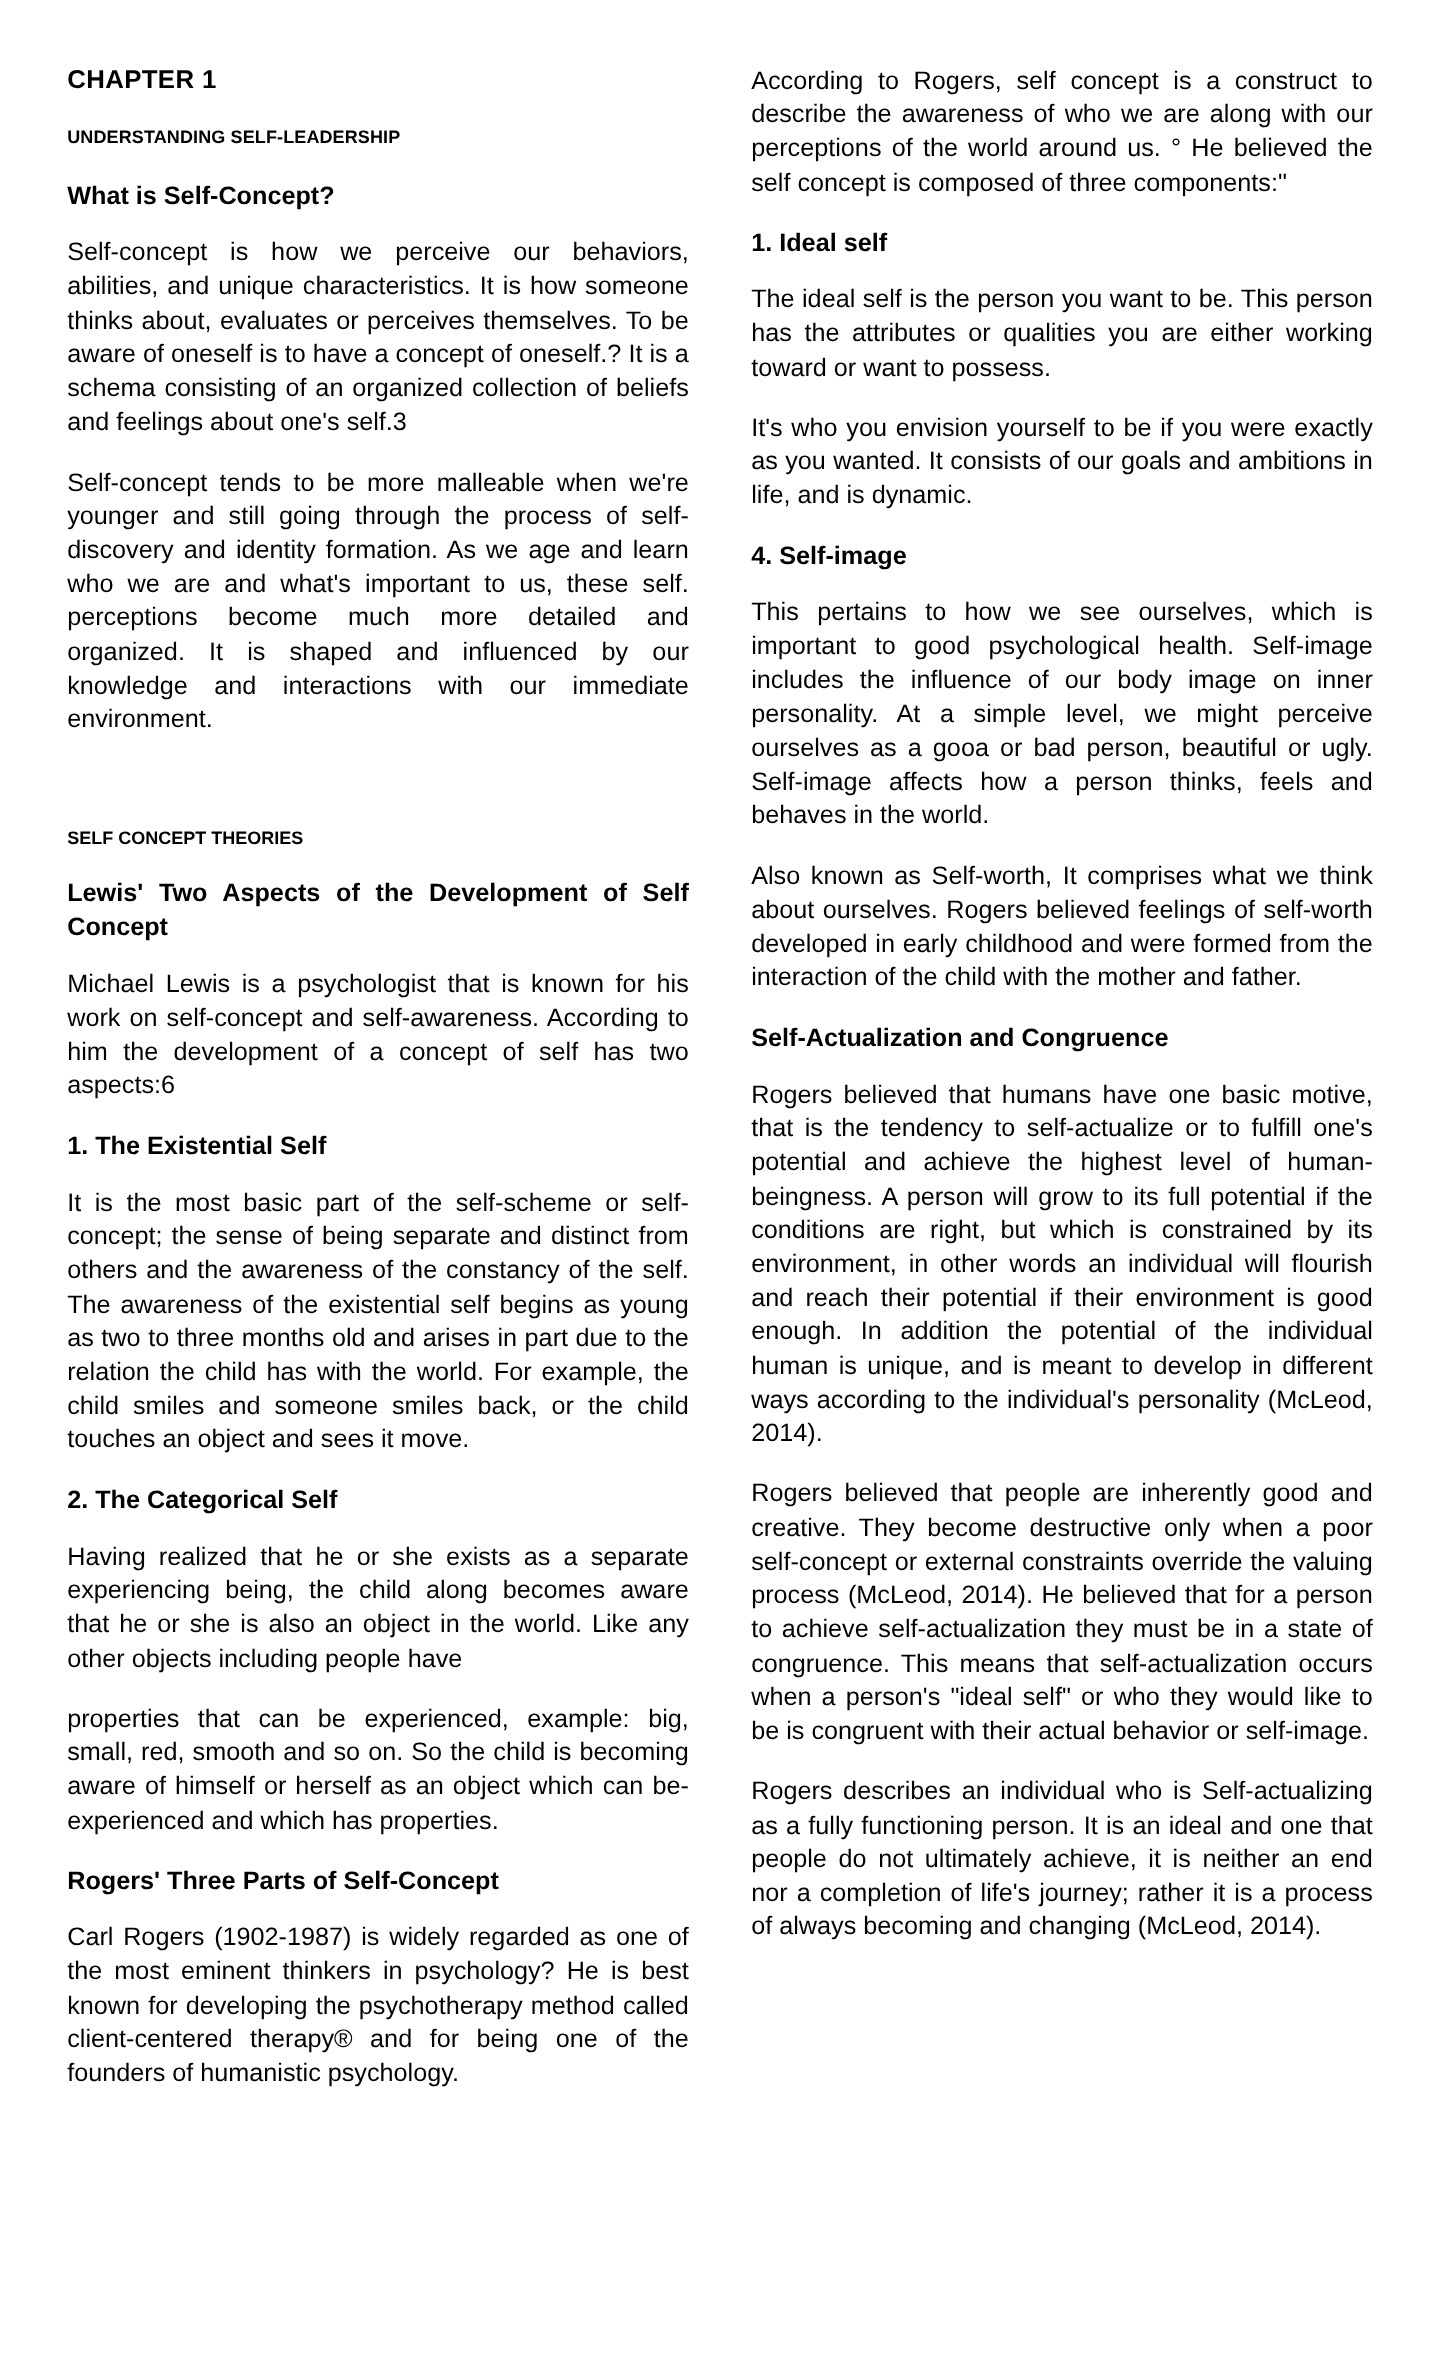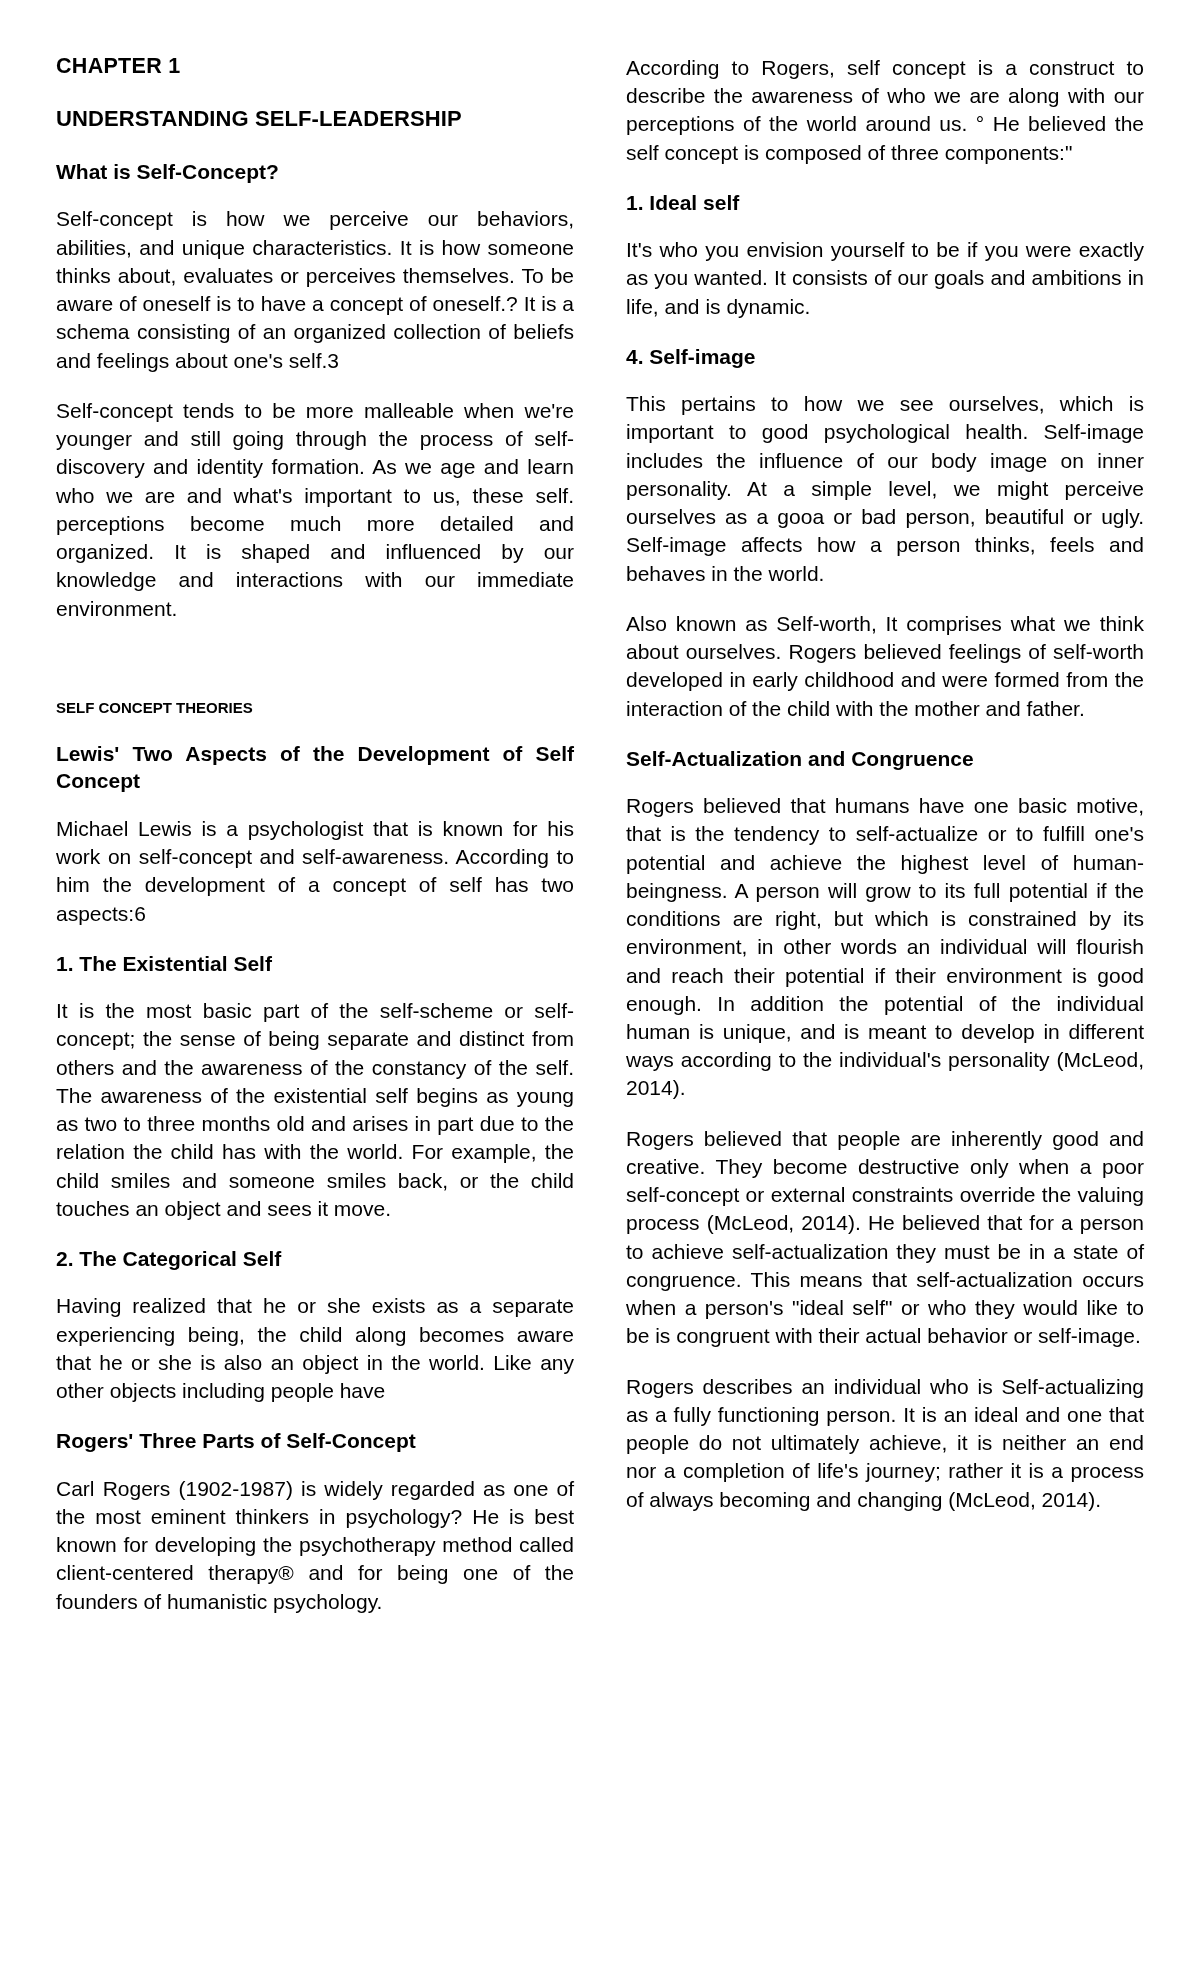--- a/index.html
+++ b/index.html
@@ -34,21 +34,21 @@
   }
   
   .h-chapter {
     font-size: 21.5px;
     font-weight: bold;
     letter-spacing: 0.3px;
     margin: 0 0 26px 0;
     line-height: 1.2;
   }
   .h-title {
-    font-size: 22px;
+    font-size: 15px;
     font-weight: bold;
     letter-spacing: 0.1px;
     margin: 0 0 26px 0;
     line-height: 1.2;
   }
   .h-section {
     font-size: 15px;
     font-weight: bold;
     margin: 0 0 22px 0;
     line-height: 1.25;
@@ -105,33 +105,35 @@
       <p class="body">Michael Lewis is a psychologist that is known for his work on self-concept and self-awareness. According to him the development of a concept of self has two aspects:6</p>
 
       <div class="h-sub">1. The Existential Self</div>
 
       <p class="body">It is the most basic part of the self-scheme or self-concept; the sense of being separate and distinct from others and the awareness of the constancy of the self. The awareness of the existential self begins as young as two to three months old and arises in part due to the relation the child has with the world. For example, the child smiles and someone smiles back, or the child touches an object and sees it move.</p>
 
       <div class="h-sub">2. The Categorical Self</div>
 
       <p class="body">Having realized that he or she exists as a separate experiencing being, the child along becomes aware that he or she is also an object in the world. Like any other objects including people have</p>
 
+      <p class="body">properties that can be experienced, example: big, small, red, smooth and so on. So the child is becoming aware of himself or herself as an object which can be-experienced and which has properties.</p>
 
       <div class="h-sub">Rogers' Three Parts of Self-Concept</div>
 
       <p class="body last"><b>Carl Rogers (1902-1987</b><span>) is widely regarded as one of the most eminent thinkers in psychology? He is best known for developing the psychotherapy method called client-centered therapy® and for being one of the founders of humanistic psychology.</span></p>
 
     </div>
 
     <div class="column">
 
       <p class="body">According to Rogers, self concept is a construct to describe the awareness of who we are along with our perceptions of the world around us. ° He believed the self concept is composed of three components:"</p>
 
       <div class="h-sub">1. Ideal self</div>
 
+      <p class="body">The ideal self is the person you want to be. This person has the attributes or qualities you are either working toward or want to possess.</p>
 
       <p class="body">It's who you envision yourself to be if you were exactly as you wanted. It consists of our goals and ambitions in life, and is dynamic.</p>
 
       <div class="h-sub">4. Self-image</div>
 
       <p class="body">This pertains to how we see ourselves, which is important to good psychological health. Self-image includes the influence of our body image on inner personality. At a simple level, we might perceive ourselves as a gooa or bad person, beautiful or ugly. Self-image affects how a person thinks, feels and behaves in the world.</p>
 
 
       <p class="body">Also known as Self-worth, It comprises what we think about ourselves. Rogers believed feelings of self-worth developed in early childhood and were formed from the interaction of the child with the mother and father.</p>
 

